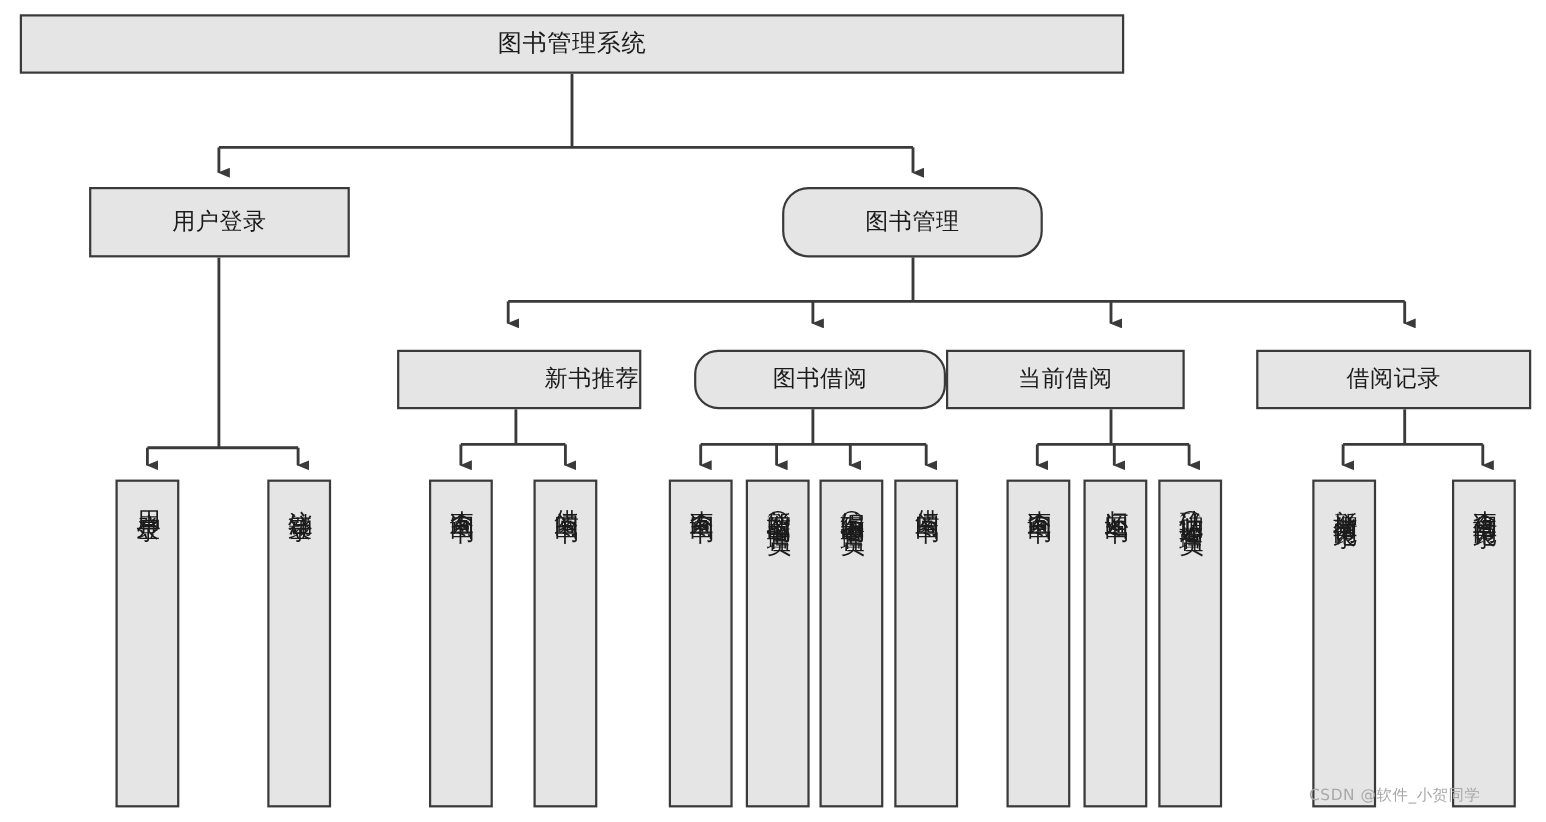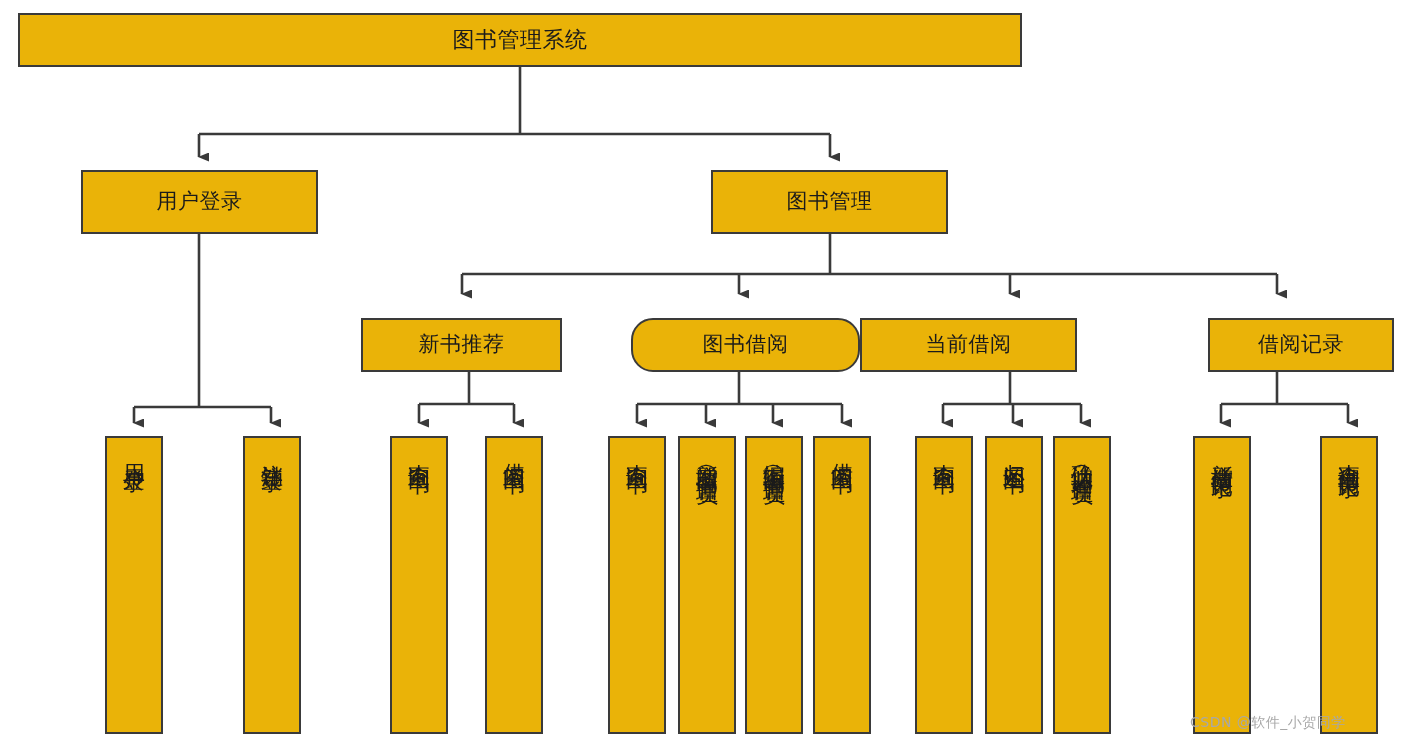--- a/index.html
+++ b/index.html
@@ -22,21 +22,21 @@
     position: absolute;
     left: 0;
     top: 0;
     width: 1405px;
     height: 747px;
     pointer-events: none;
   }
   .node {
     position: absolute;
     box-sizing: border-box;
-    background: #eab308;
+    background: #e5e5e5;
     border: 2px solid #3a3a3a;
     display: flex;
     align-items: center;
     justify-content: center;
     text-align: center;
     color: #1b1b1b;
     z-index: 2;
   }
   .node .label {
     display: block;
@@ -129,37 +129,37 @@
   </svg>
 
   <div class="node horizontal root" style="left:18px; top:13px; width:1004px; height:54px;">
     <span class="label">图书管理系统</span>
   </div>
 
   <div class="node horizontal" style="left:81px; top:170px; width:237px; height:64px;">
     <span class="label">用户登录</span>
   </div>
 
-  <div class="node horizontal" style="left:711px; top:170px; width:237px; height:64px;">
+  <div class="node horizontal" style="left:711px; top:170px; width:237px; height:64px;border-radius:24px;">
     <span class="label">图书管理</span>
   </div>
 
-  <div class="node horizontal" style="left:361px; top:318px; width:201px; height:54px;">
+  <div class="node horizontal" style="left:361px; top:318px; width:222px; height:54px;justify-content:flex-end;">
     <span class="label">新书推荐</span>
   </div>
 
   <div class="node horizontal" style="left:631px; top:318px; width:229px; height:54px;border-radius:22px;">
     <span class="label">图书借阅</span>
   </div>
 
   <div class="node horizontal" style="left:860px; top:318px; width:217px; height:54px;">
     <span class="label">当前借阅</span>
   </div>
 
-  <div class="node horizontal" style="left:1208px; top:318px; width:186px; height:54px;">
+  <div class="node horizontal" style="left:1142px; top:318px; width:250px; height:54px;">
     <span class="label">借阅记录</span>
   </div>
 
   <div class="node vertical" style="left:105px; top:436px; width:58px; height:298px;">
     <span class="label">用户登录</span>
   </div>
   <div class="node vertical" style="left:243px; top:436px; width:58px; height:298px;">
     <span class="label">注销登录</span>
   </div>
 

